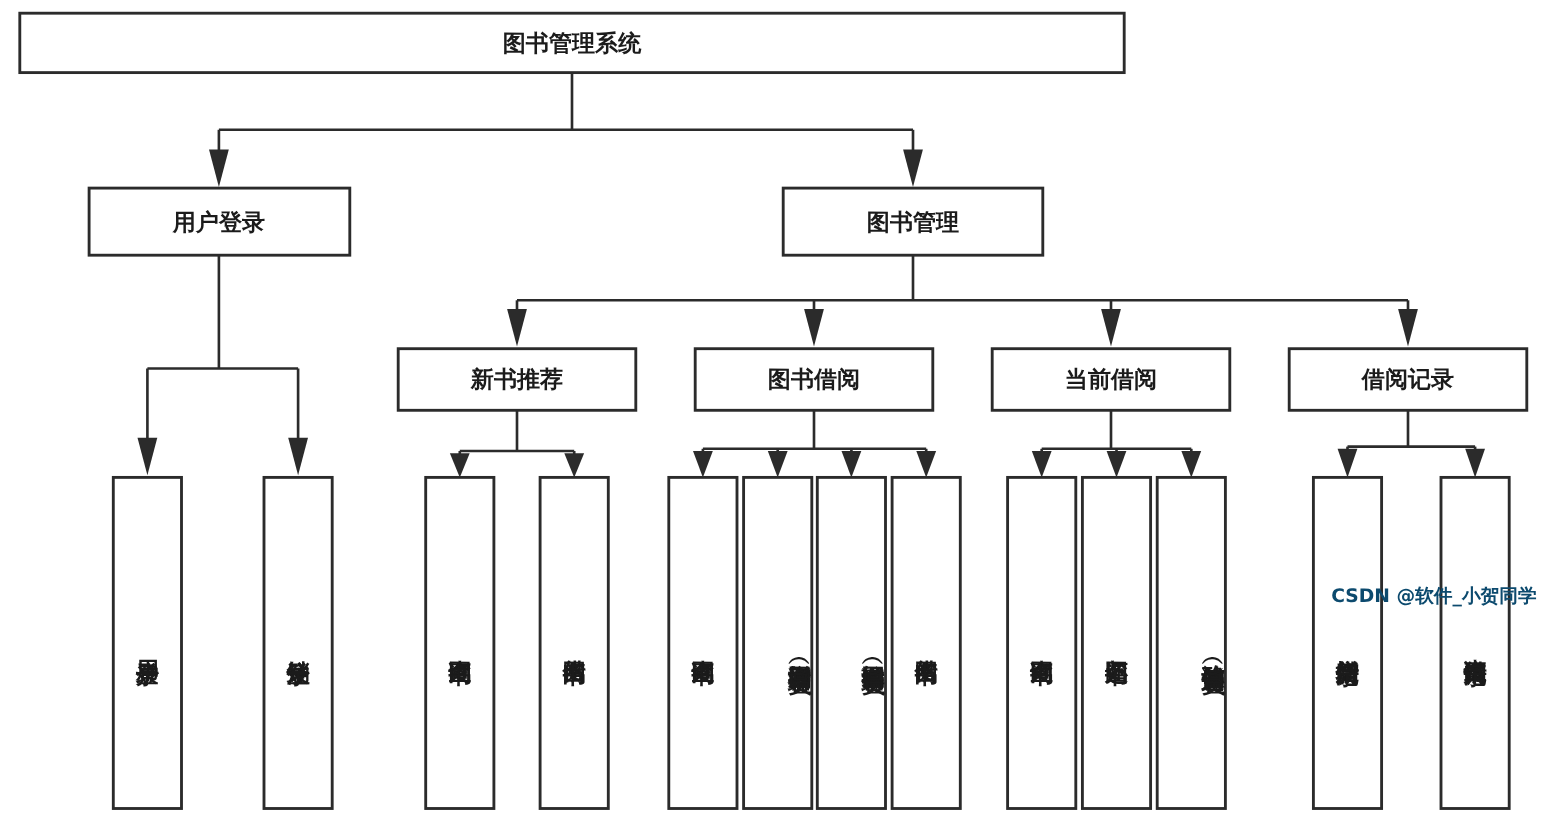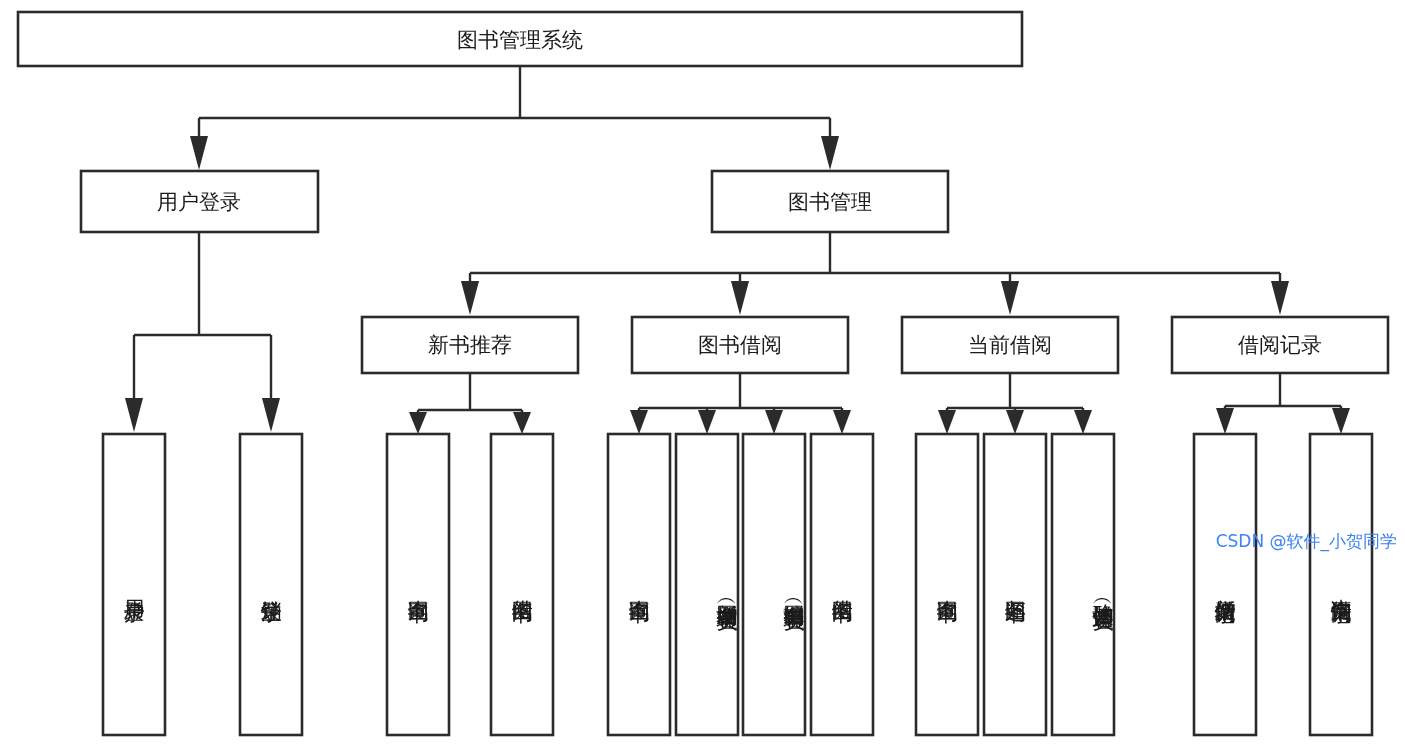--- a/index.html
+++ b/index.html
@@ -11,20 +11,21 @@
     width: 1405px;
     height: 747px;
     font-family: "DejaVu Sans", "Liberation Sans", sans-serif;
     overflow: hidden;
   }
   #diagram-root {
     position: relative;
     width: 1405px;
     height: 559px;
     background: #ffffff;
+    font-weight: bold;
   }
   svg.tree-canvas {
     position: absolute;
     top: 0;
     left: 0;
     width: 1405px;
     height: 747px;
   }
   .node-box {
     fill: #ffffff;
@@ -61,21 +62,21 @@
     letter-spacing: 1px;
     white-space: nowrap;
     pointer-events: none;
   }
   .watermark {
     position: absolute;
     right: 8px;
     bottom: 6px;
     font-family: "DejaVu Sans", "Liberation Sans", sans-serif;
     font-size: 17px;
-    color: #3b82f6;
+    color: #0c4a6e;
     white-space: nowrap;
     user-select: none;
   }
 </style>
 </head>
 <body>
 
 <div id="diagram-root">
 
   <svg class="tree-canvas" viewBox="0 0 1405 747" xmlns="http://www.w3.org/2000/svg">

